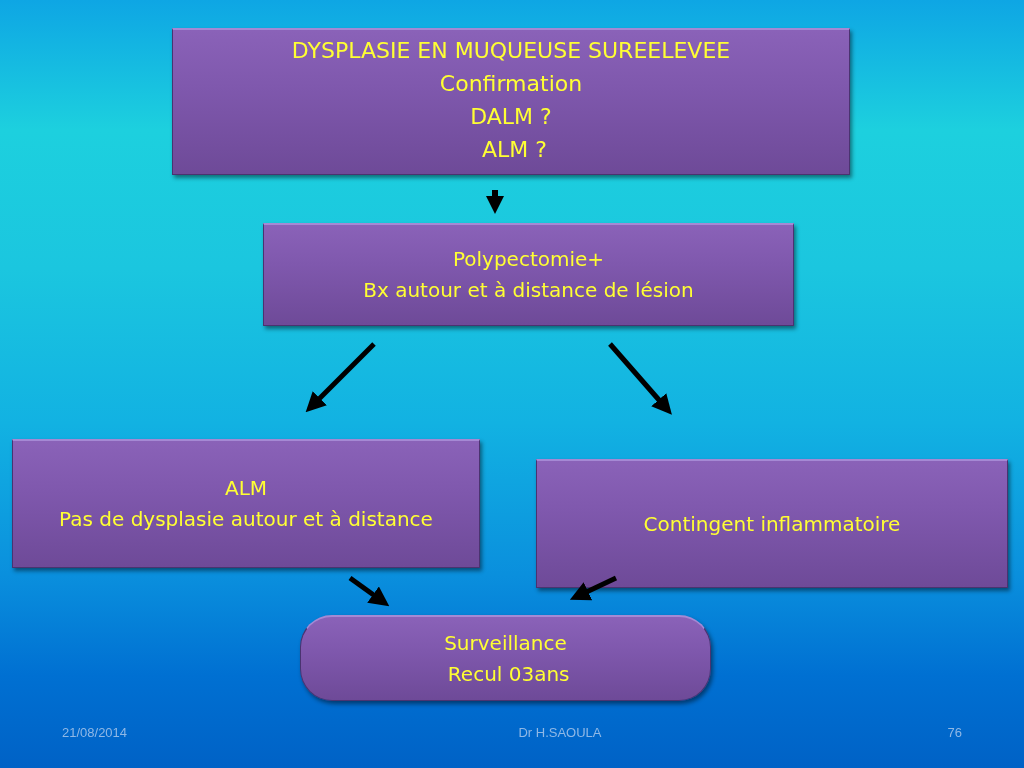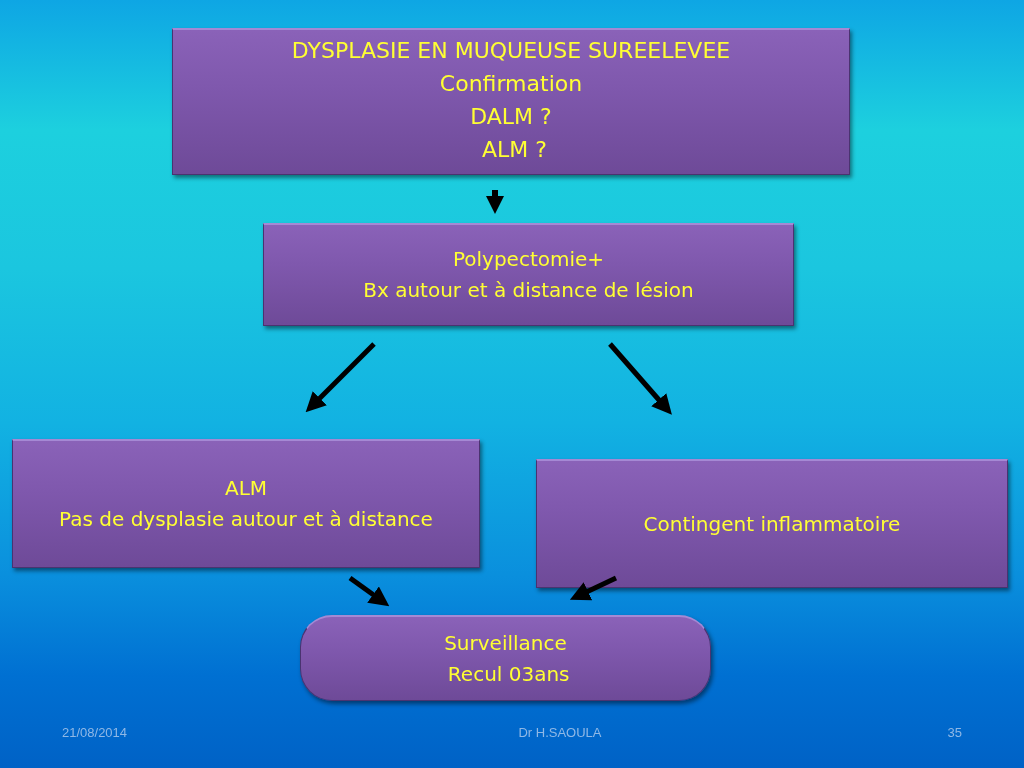--- a/index.html
+++ b/index.html
@@ -77,13 +77,13 @@
     <path d="M486,196 L504,196 L495,214 Z" fill="#000"></path>
   </g>
   <line x1="374" y1="344" x2="312" y2="406" stroke="#000" stroke-width="5" marker-end="url(#ah)"></line>
   <line x1="610" y1="344" x2="666" y2="408" stroke="#000" stroke-width="5" marker-end="url(#ah)"></line>
   <line x1="350" y1="578" x2="382" y2="601" stroke="#000" stroke-width="5" marker-end="url(#ah)"></line>
   <line x1="616" y1="578" x2="578" y2="596" stroke="#000" stroke-width="5" marker-end="url(#ah)"></line>
 </svg>
 
 <div class="footer f-date">21/08/2014</div>
 <div class="footer f-author">Dr H.SAOULA</div>
-<div class="footer f-page">35</div>
+<div class="footer f-page">76</div>
 
 </body></html>

